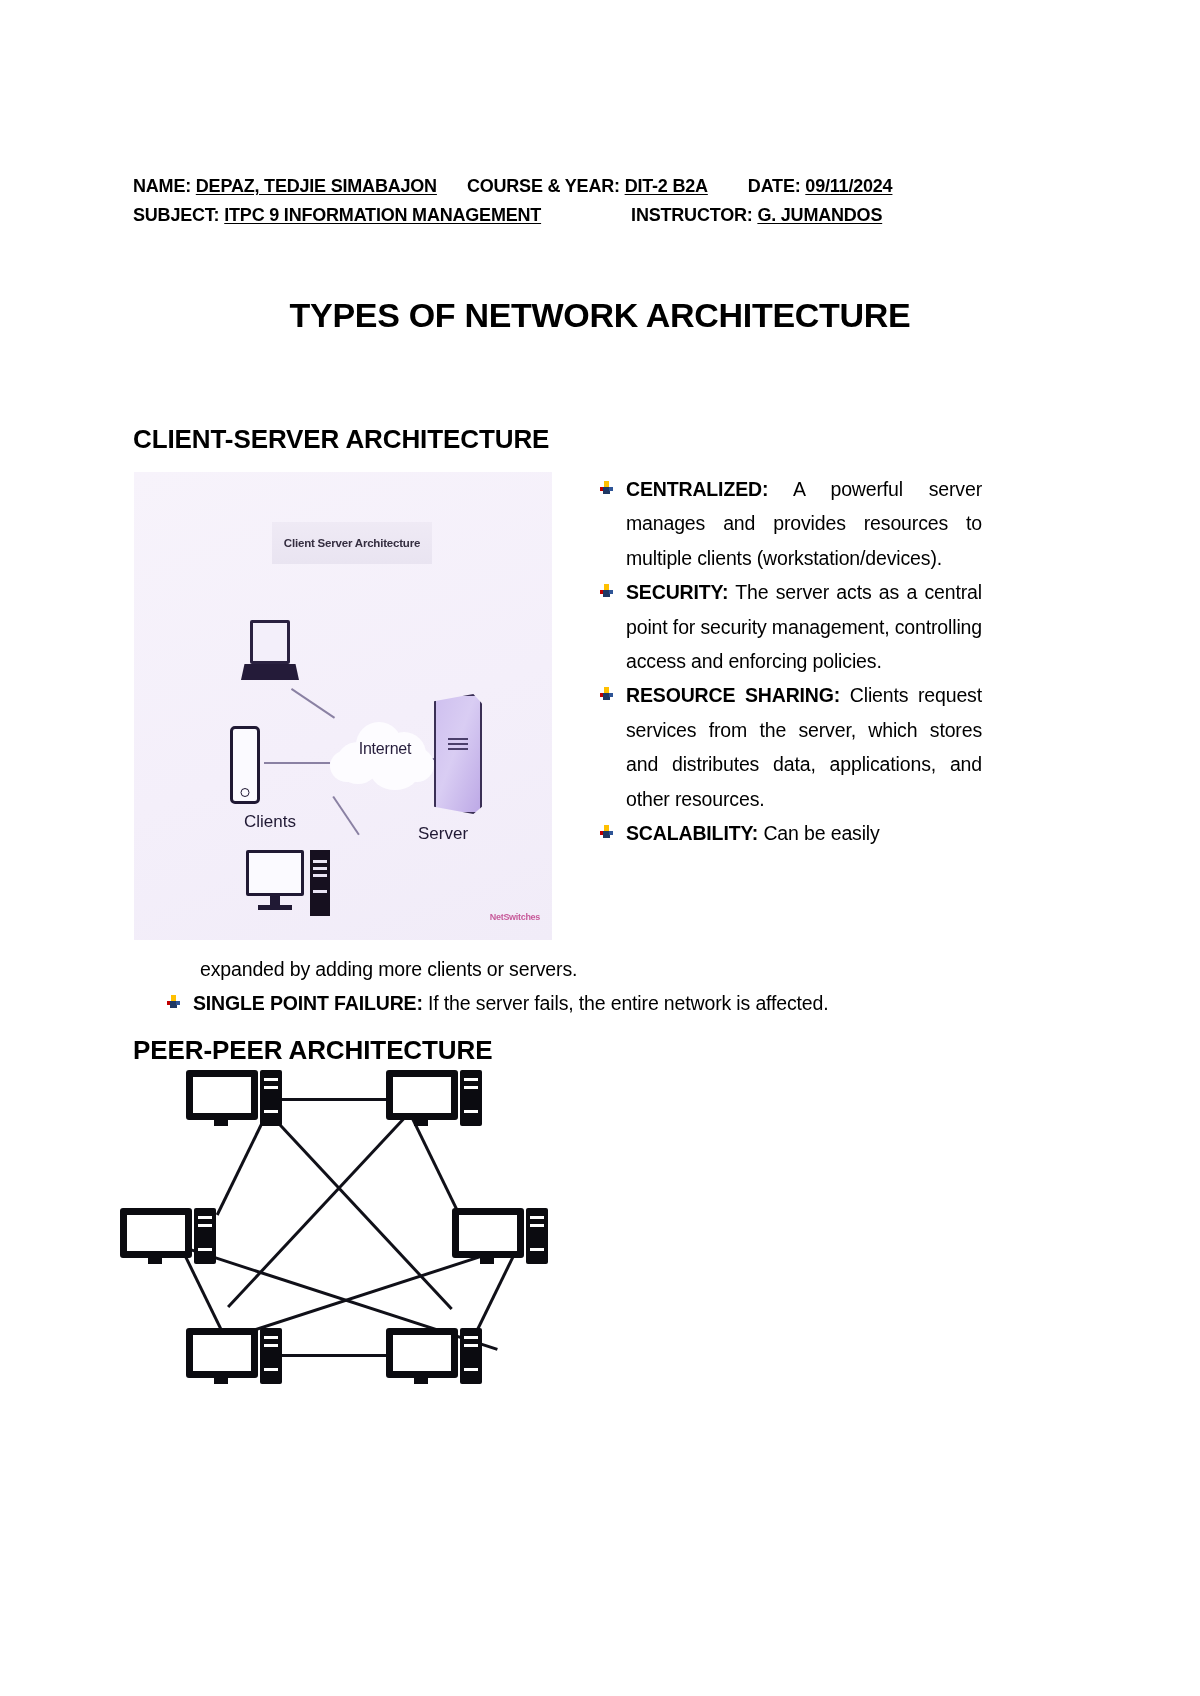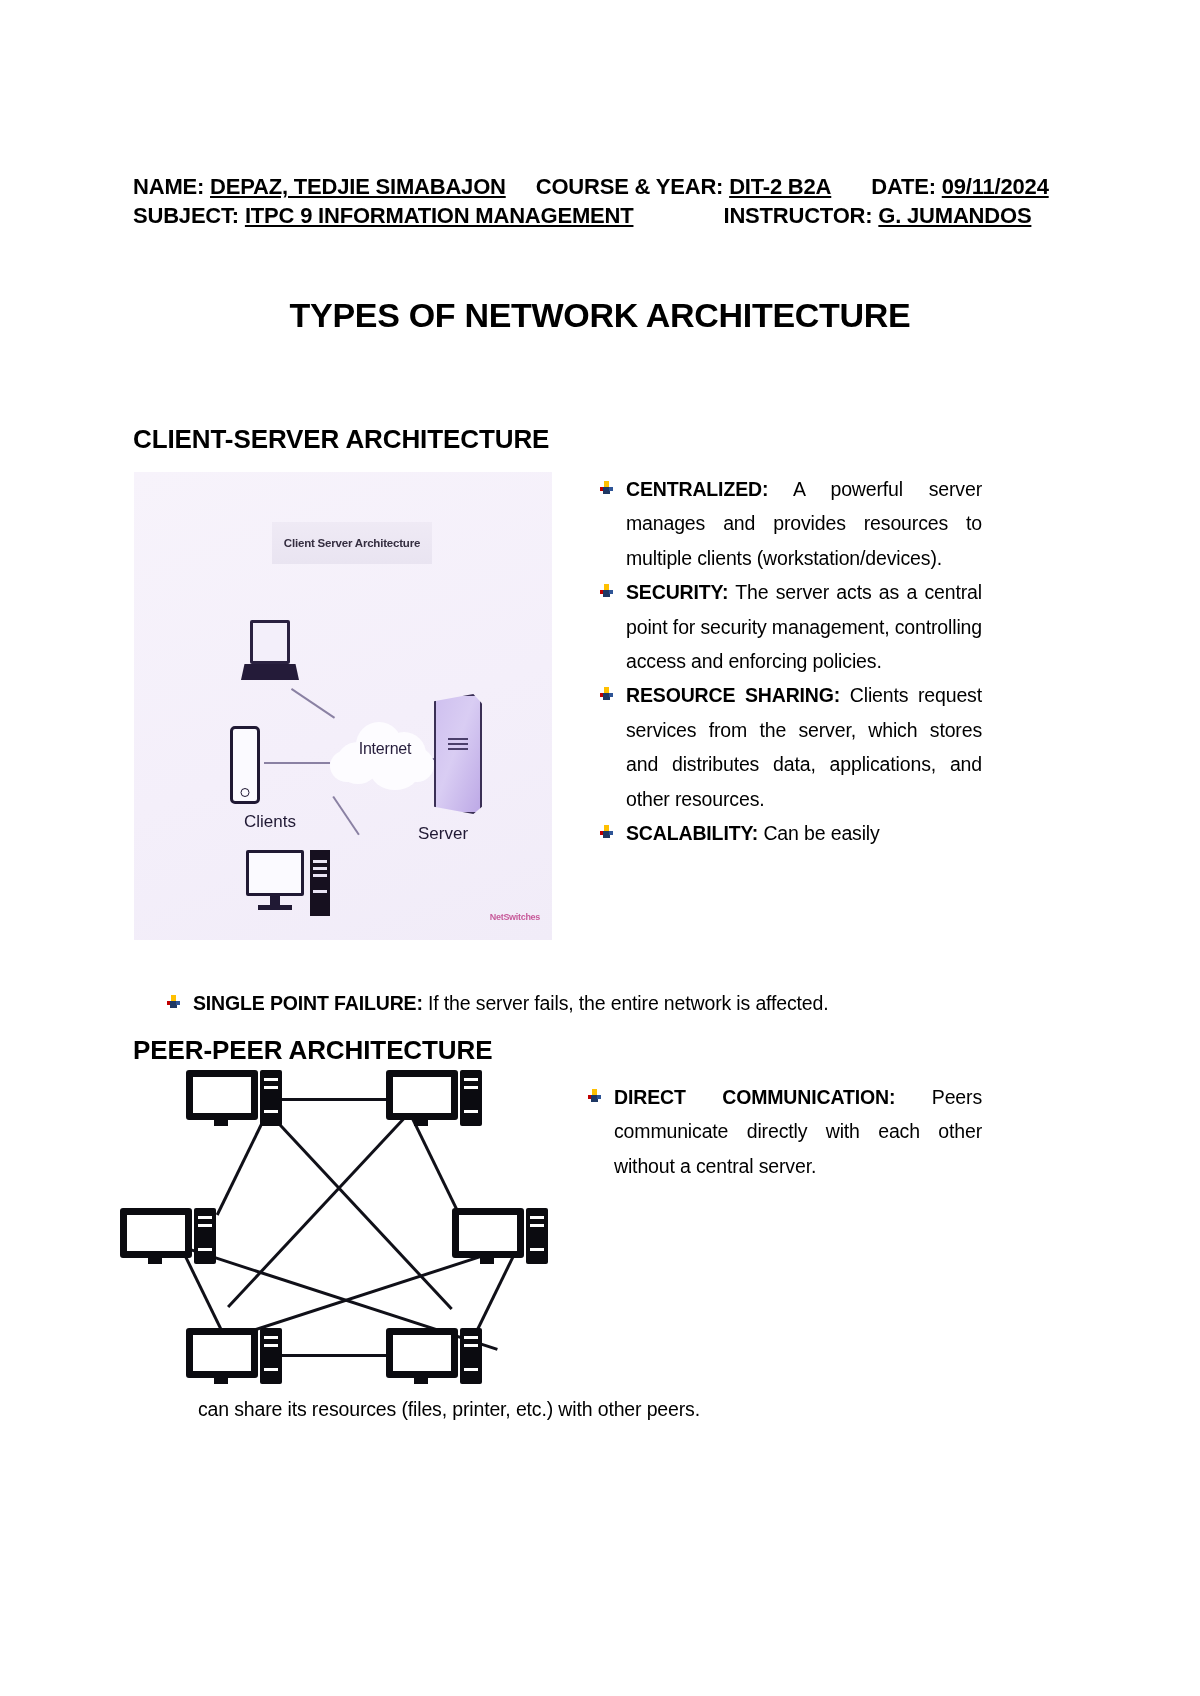--- a/index.html
+++ b/index.html
@@ -9,21 +9,21 @@
     width:1200px; height:1696px;
     background:#ffffff;
     font-family:"Liberation Sans", sans-serif;
     color:#000;
     overflow:hidden;
   }
   .page { position:relative; width:1200px; height:1696px; padding:0; }
 
   
   .header { position:absolute; left:133px; top:172px; width:848px; }
-  .hline { font-size:22px; font-weight:700; letter-spacing:-0.2px;
+  .hline { font-size:18px; font-weight:700; letter-spacing:-0.2px;
            line-height:29px; white-space:nowrap; }
   .hline .u { text-decoration:underline; text-underline-offset:2px; }
   .sp-a { display:inline-block; width:30px; }
   .sp-b { display:inline-block; width:40px; }
   .sp-c { display:inline-block; width:90px; }
 
   
   .doc-title {
     position:absolute; left:0; top:296px; width:1200px;
     text-align:center; font-size:34px; font-weight:700;
@@ -235,20 +235,21 @@
             <span class="y"></span>
             <span class="rd"></span>
             <span class="bl"></span>
             <span class="bl2"></span>
           </span>
       </span>
       <span class="btext"><b>SCALABILITY:</b><span> Can be easily</span></span>
     </div>
   </div>
 
+  <div class="cont" id="cs-cont">expanded by adding more clients or servers.</div>
 
   <div class="wide-bullet" id="cs-wide">
     <span class="bmark">
       <span class="arrow">
           <span class="y"></span>
           <span class="rd"></span>
           <span class="bl"></span>
           <span class="bl2"></span>
         </span>
     </span>
@@ -320,28 +321,16 @@
         <div class="stand"></div>
       <div class="tw">
           <span style="top:8px"></span>
           <span style="top:16px"></span>
           <span style="top:40px"></span>
         </div>
     </div>
   </div>
 
   <div class="pp-bullets">
-    <div class="bullet">
-      <span class="bmark">
-        <span class="arrow">
-            <span class="y"></span>
-            <span class="rd"></span>
-            <span class="bl"></span>
-            <span class="bl2"></span>
-          </span>
-      </span>
-      <span class="btext"><b>DIRECT COMMUNICATION:</b><span> Peers communicate directly with each other without a central server.</span></span>
-    </div>
-  </div>
-
-  <div class="cont" id="pp-cont">can share its resources (files, printer, etc.) with other peers.</div>
+  </div>
+
 
 </div>
 
 </body></html>

